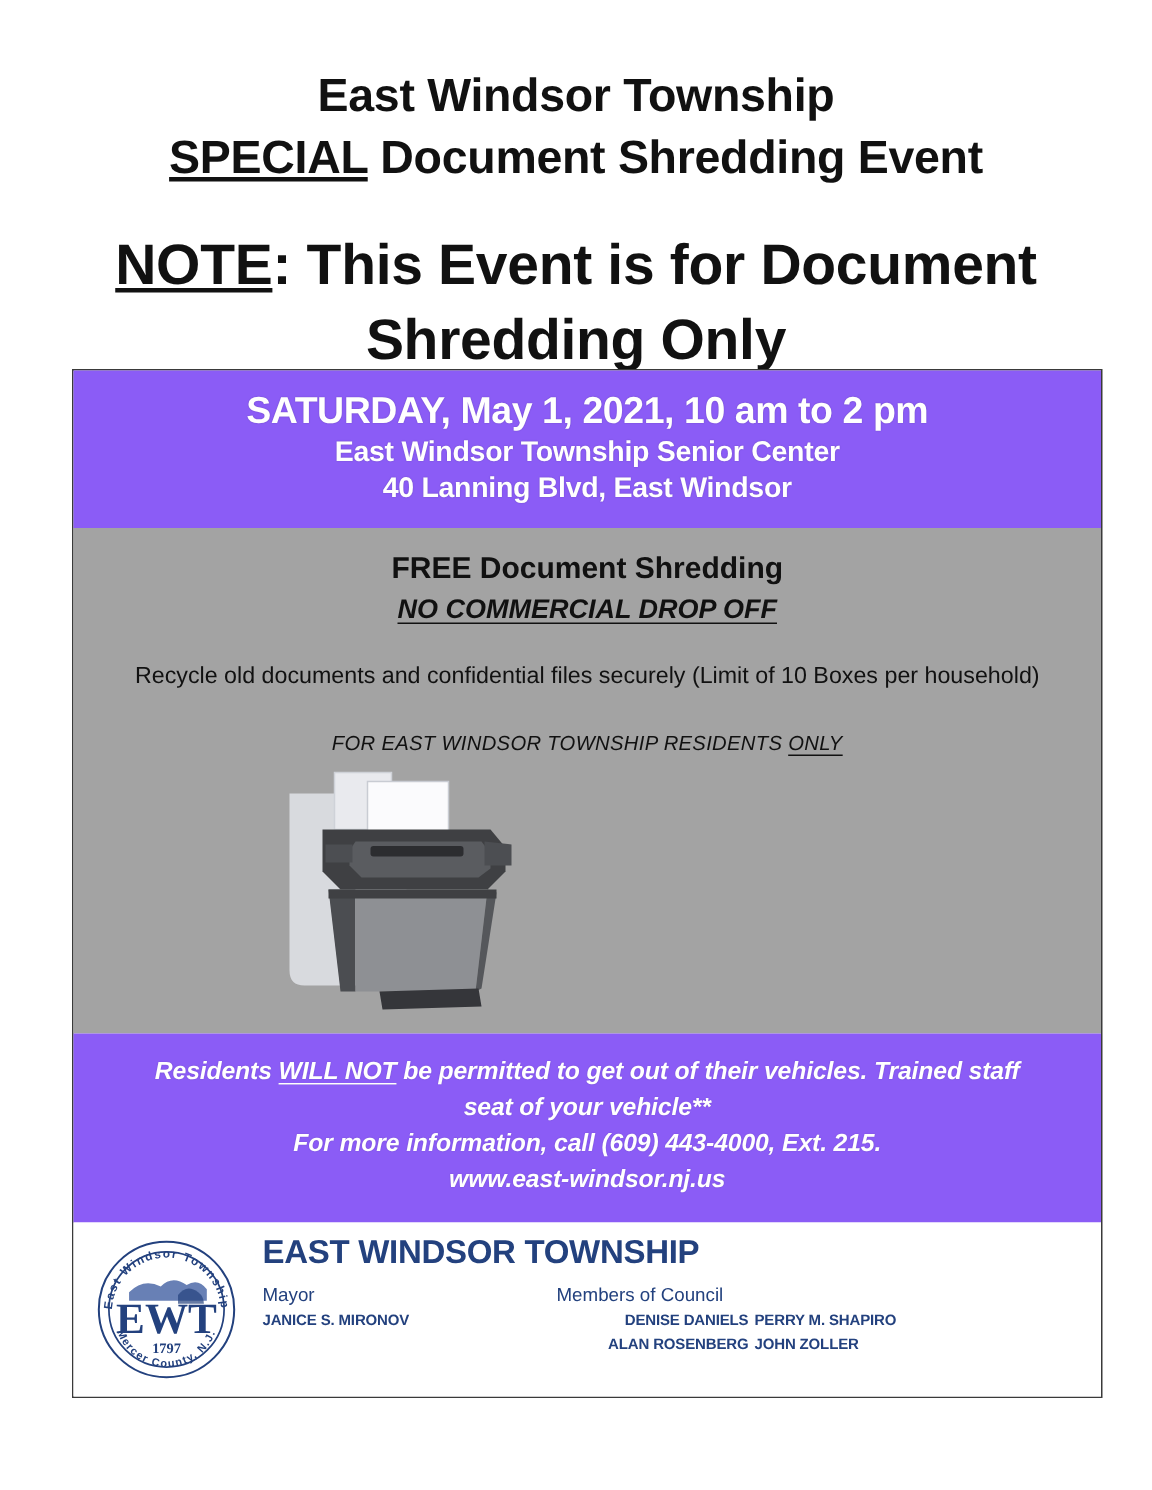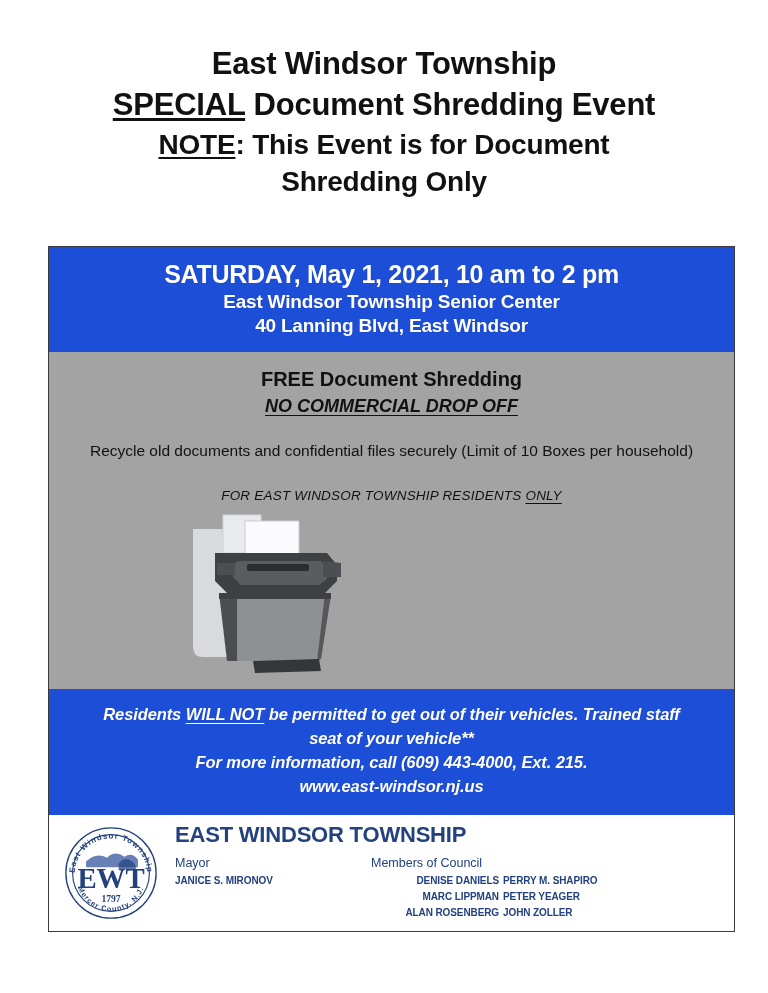--- a/index.html
+++ b/index.html
@@ -22,41 +22,42 @@
     text-align: center;
   }
   .header-line {
     font-size: 31px;
     font-weight: bold;
     line-height: 1.32;
     letter-spacing: -0.2px;
     white-space: nowrap;
   }
   .header-note {
-    font-size: 28px;
+    margin-top: 26px;
+    font-size: 38px;
     font-weight: bold;
     line-height: 1.33;
     letter-spacing: -0.2px;
   }
   .u { text-decoration: underline; text-underline-offset: 3px; }
 
   
   .flyer-box {
     position: absolute;
     left: 48px;
     top: 246px;
     width: 687px;
     border: 1.5px solid #3a3a3a;
     box-sizing: border-box;
     background: #ffffff;
   }
 
   
   .band-gray {
-    background: #1d4ed8;
+    background: #8b5cf6;
     color: #ffffff;
     text-align: center;
     box-sizing: border-box;
   }
   .band-top {
     padding: 12px 14px 14px 14px;
   }
   .band-top .big {
     font-size: 25px;
     font-weight: bold;
@@ -279,24 +280,20 @@
           <div class="col-name">JANICE S. MIRONOV</div>
         </div>
         <div class="col-council">
           <div class="col-head">Members of Council</div>
           <div class="council-rows">
             <div class="council-row">
               <div class="col-name cc-left">DENISE DANIELS</div>
               <div class="col-name cc-right">PERRY M. SHAPIRO</div>
             </div>
             <div class="council-row">
-              <div class="col-name cc-left">MARC LIPPMAN</div>
-              <div class="col-name cc-right">PETER YEAGER</div>
-            </div>
-            <div class="council-row">
               <div class="col-name cc-left">ALAN ROSENBERG</div>
               <div class="col-name cc-right">JOHN ZOLLER</div>
             </div>
           </div>
         </div>
       </div>
     </div>
   </div>
 
 </div>

